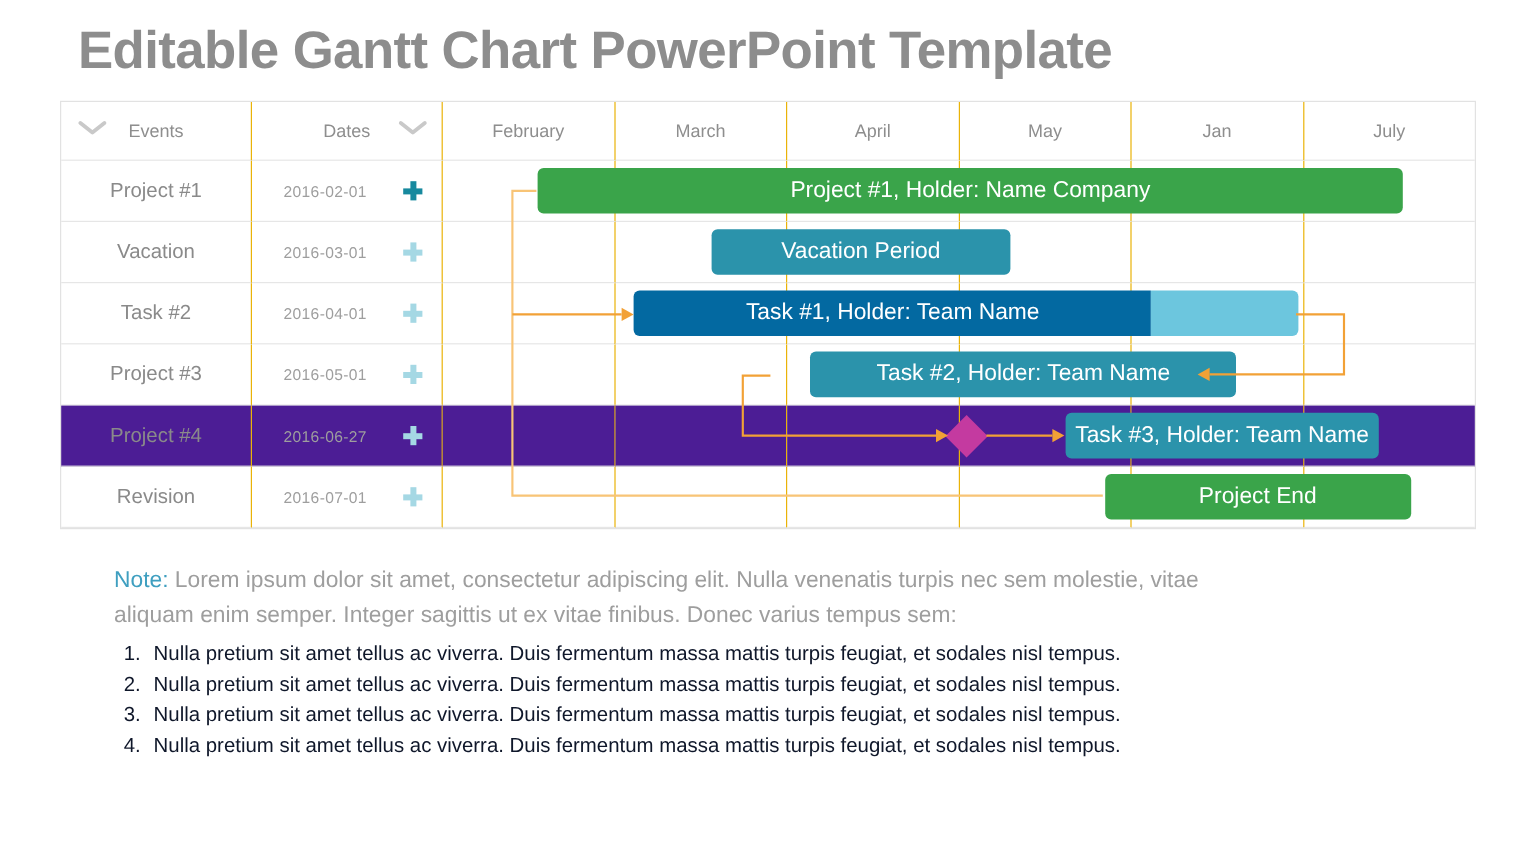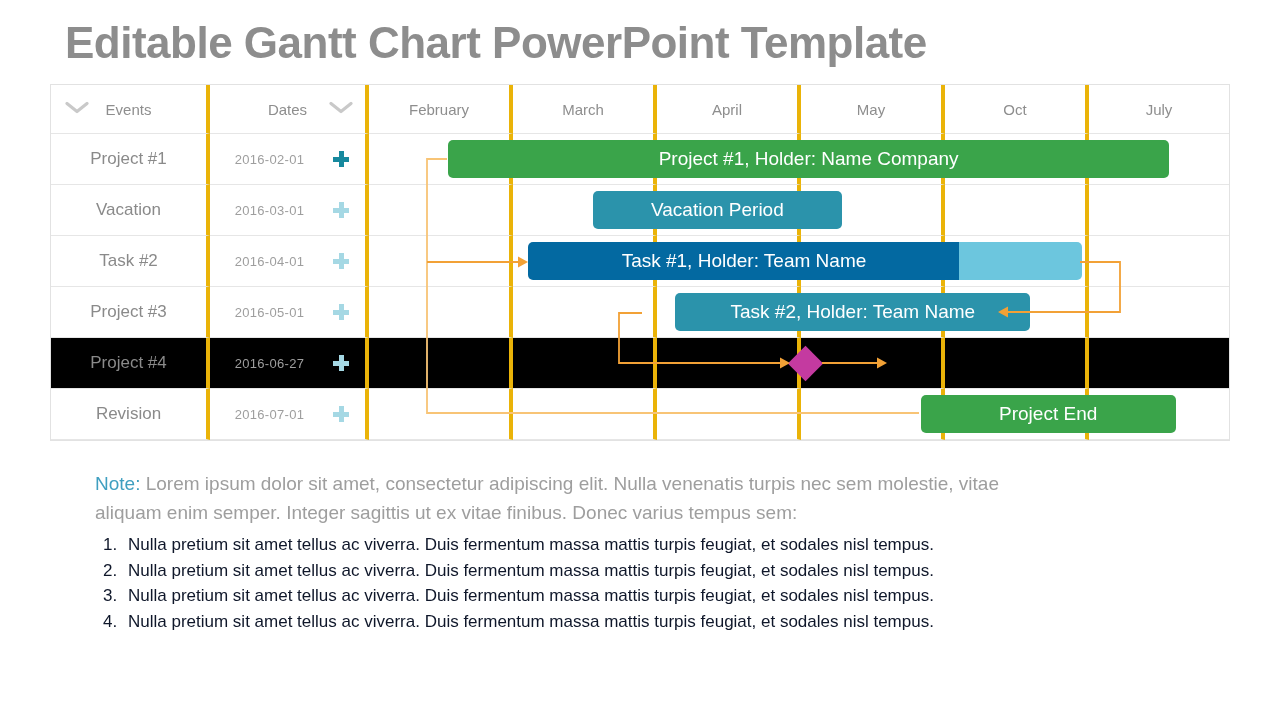--- a/index.html
+++ b/index.html
@@ -12,29 +12,29 @@
   }
 
   
   .gantt-table {
     position:absolute; left:50px; top:84px; width:1180px;
     border:1px solid #e2e2e2; background:#fff;
   }
   .row { display:flex; height:51px; }
   .row.header { height:49px; }
   .cell, .mcell {
-    position:relative; border-right:4px solid #eab308; border-bottom:1px solid #e6e6e6;
+    position:relative; border-right:1px solid #eab308; border-bottom:1px solid #e6e6e6;
     display:flex; align-items:center; justify-content:center;
   }
   .row:last-child .cell, .row:last-child .mcell { border-bottom:none; }
   .cell.events { width:159px; }
   .cell.dates  { width:159px; }
   .mcell { flex:1 1 0; }
   .row .mcell:last-child { border-right:none; }
-  .row.shaded .cell, .row.shaded .mcell { background:#000000; }
+  .row.shaded .cell, .row.shaded .mcell { background:#4c1d95; }
 
   .header .cell, .header .mcell { font-size:15px; color:#8e8e8e; }
   .event-label { font-size:17px; color:#8a8a8a; }
   .date-label  { font-size:13px; color:#9e9e9e; letter-spacing:0.3px; }
   .cell.dates.body-cell { padding-right:36px; }
 
   .chev { position:absolute; top:50%; transform:translateY(-50%); }
   .chev.left  { left:14px; }
   .chev.right { right:12px; }
 
@@ -85,21 +85,21 @@
         <span class="chev right">
           <svg width="24" height="13" viewBox="0 0 24 13">
               <path d="M2 2 L12 10 L22 2" fill="none" stroke="#c9c9c9" stroke-width="3.2" stroke-linecap="round" stroke-linejoin="round"></path>
             </svg>
         </span>
       </div>
       <div class="mcell">February</div>
       <div class="mcell">March</div>
       <div class="mcell">April</div>
       <div class="mcell">May</div>
-      <div class="mcell">Oct</div>
+      <div class="mcell">Jan</div>
       <div class="mcell">July</div>
     </div>
 
     <div class="row">
       <div class="cell events">
           <span class="event-label">Project #1</span>
         </div>
       <div class="cell dates body-cell">
           <span class="date-label">2016-02-01</span>
           <span class="plus dark"></span>
@@ -187,20 +187,21 @@
         <div class="mcell"></div>
     </div>
 
     <div class="bars-layer">
         <div class="bar" style="left: 397.017px; width: 721.208px; top: 55px; background: rgb(58, 164, 74);">Project #1, Holder: Name Company</div>
         <div class="bar" style="left: 542.121px; width: 248.544px; top: 106px; background: rgb(43, 147, 171);">Vacation Period</div>
         <div class="bar" style="left: 908.471px; width: 122.117px; top: 157px; background: rgb(108, 198, 222); border-radius: 0px 5px 5px 0px;"></div>
         <div class="bar" style="left: 477.47px; width: 431.001px; top: 157px; background: #0369a1; border-radius: 5px 0px 0px 5px;">Task #1, Holder: Team Name</div>
         <div class="bar" style="left: 592.404px; width: 354.857px; top: 208px; background: rgb(43, 147, 171); margin-left: 32px;">Task #2, Holder: Team Name</div>
         <div class="milestone" style="left: 742.248px; top: 266px; background: rgb(196, 58, 160);"></div>
+        <div class="bar" style="left: 836.638px; width: 261.474px; top: 259px; background: rgb(43, 147, 171);">Task #3, Holder: Team Name</div>
         <div class="bar" style="left: 869.681px; width: 255px; top: 310px; background: rgb(58, 164, 74);">Project End</div>
       </div>
   </div>
 
   <svg class="connectors" width="1280" height="720" viewBox="0 0 1280 720">
     <polyline points="447,159 427,159 427,413 919,413" fill="none" style="stroke:var(--orange-light)" stroke-width="1.8"></polyline>
     <polyline points="427,262 518,262" fill="none" style="stroke:var(--orange)" stroke-width="1.8"></polyline>
     <polygon points="518,256.5 528,262 518,267.5" style="fill:var(--orange)"></polygon>
     <polyline points="1080,262 1120,262 1120,312 1008,312" fill="none" style="stroke:var(--orange)" stroke-width="1.8"></polyline>
     <polygon points="1008,306.5 998,312 1008,317.5" style="fill:var(--orange)"></polygon>

